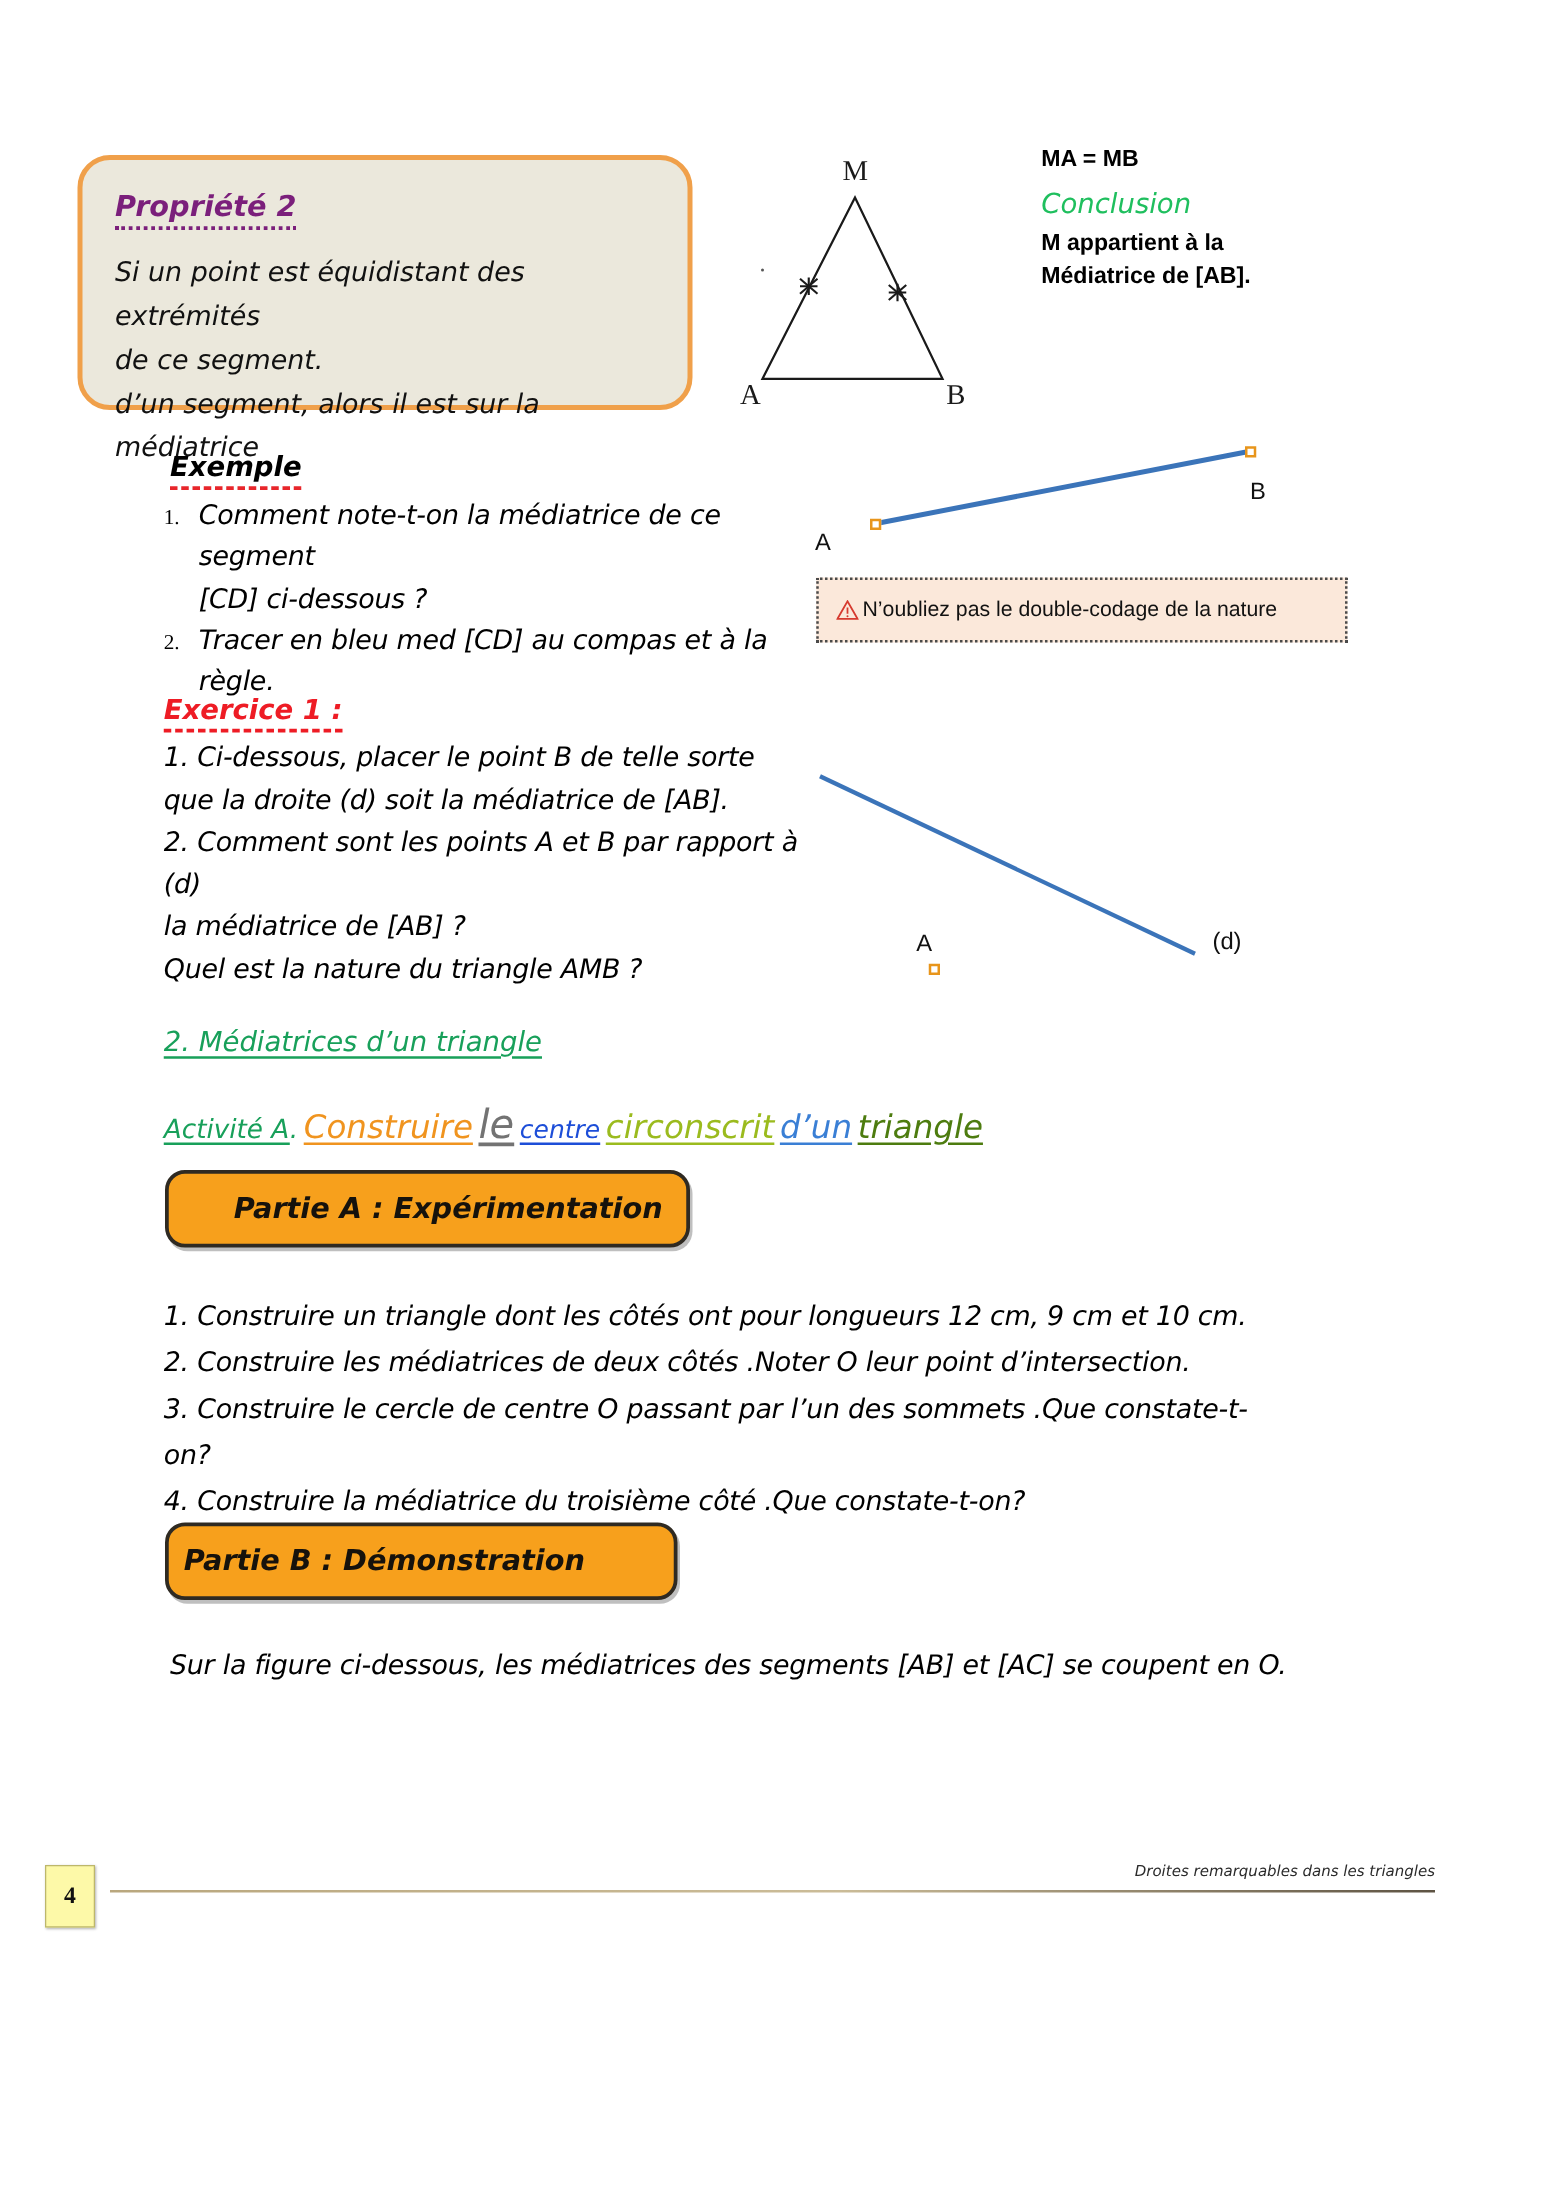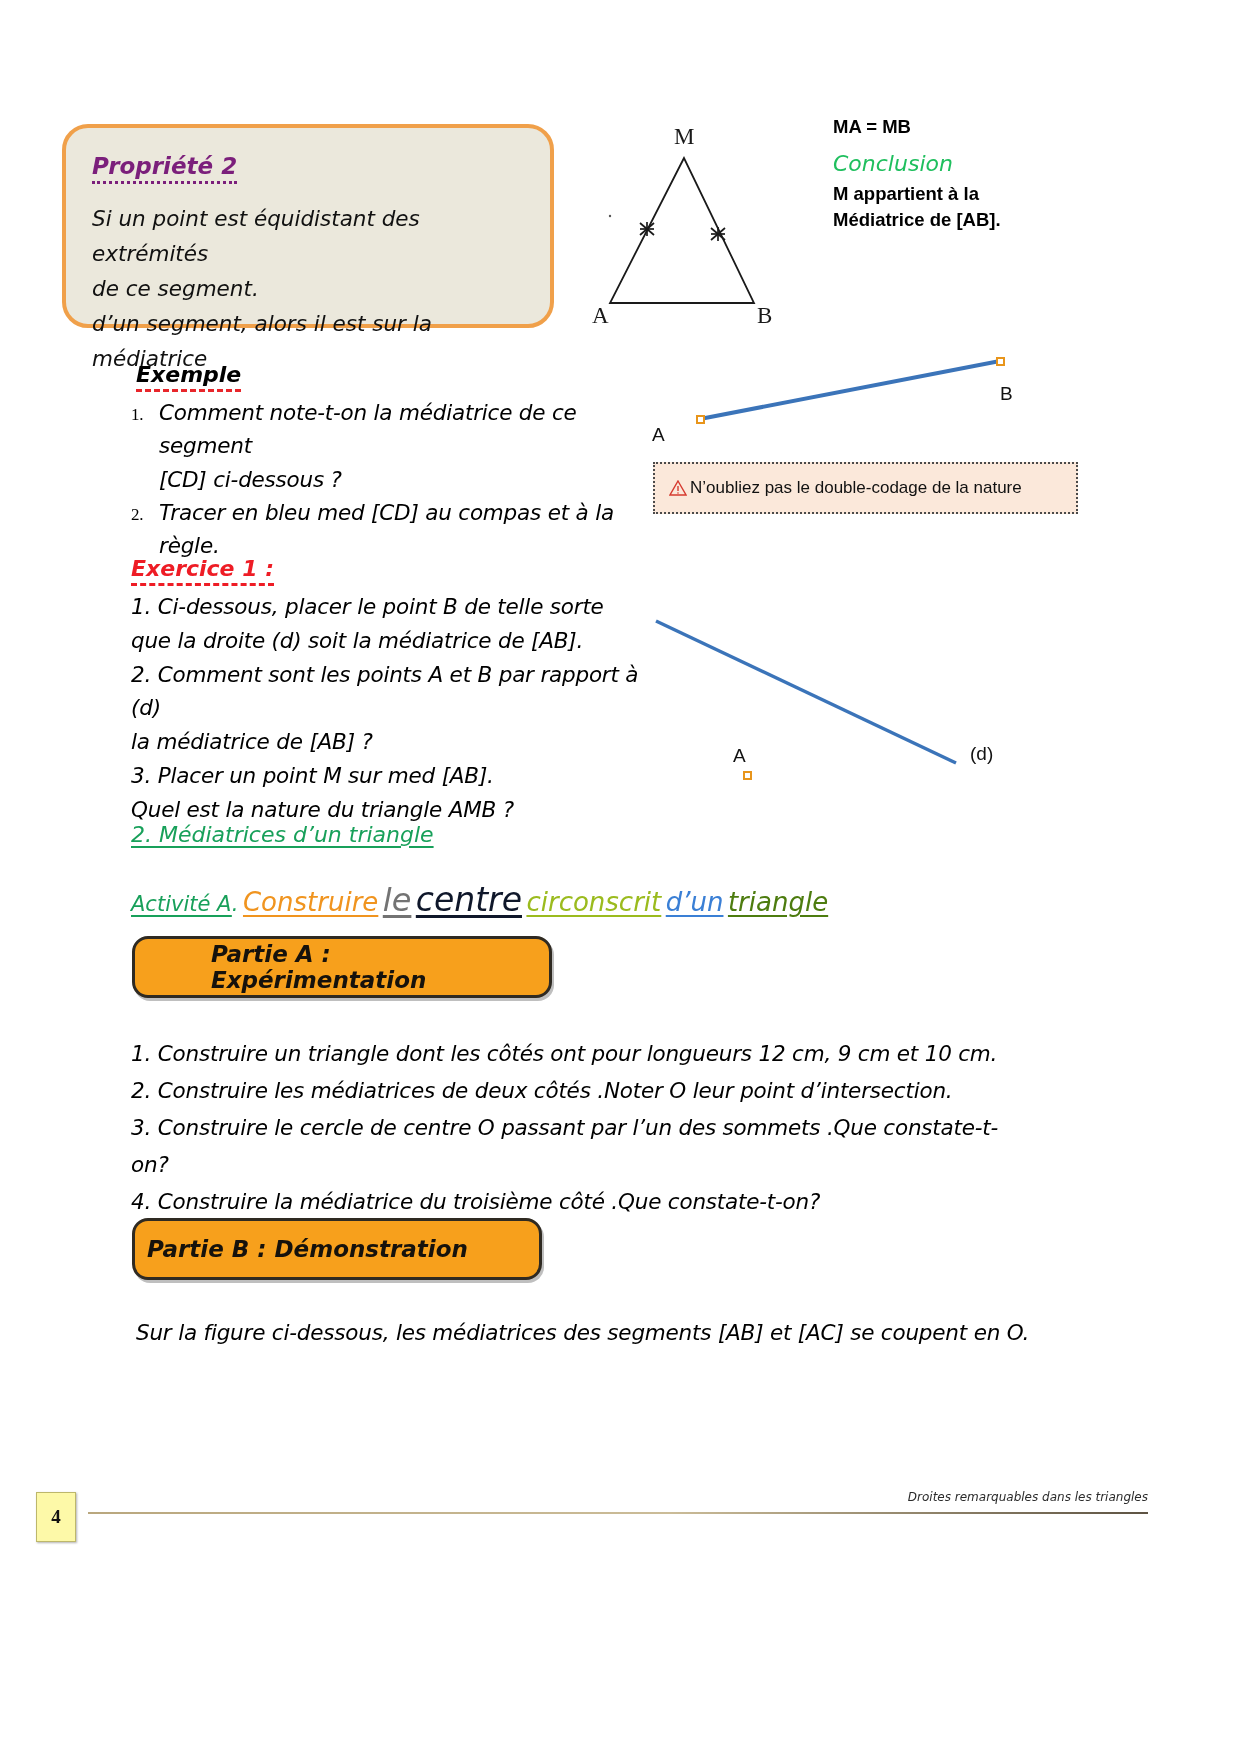--- a/index.html
+++ b/index.html
@@ -234,35 +234,35 @@
   #act-lead { font-size: 21px; color: #18a05a; }
   #act-dot {
     font-family: "DejaVu Sans", sans-serif;
     font-style: italic;
     font-size: 21px;
     color: #18a05a;
     text-decoration: none;
   }
   #act-w1 { font-size: 26px; color: #f0941f; }
   #act-w2 { font-size: 32px; color: #737373; }
-  #act-w3 { font-size: 33px; color: #0f172a; }
+  #act-w3 { font-size: 20px; color: #1d4ed8; }
   #act-w4 { font-size: 26px; color: #9bbb1e; }
   #act-w5 { font-size: 26px; color: #3a7fd5; }
   #act-w6 { font-size: 26px; color: #4d7c0f; }
 
   
   .partie {
     position: absolute;
     box-sizing: border-box;
     background: #f7a01c;
     border: 3px solid #2f2a22;
     border-radius: 16px;
     display: flex;
     align-items: center;
-    padding-left: 76px;
+    padding-left: 52px;
     box-shadow: 2px 3px 0 rgba(0,0,0,0.25);
   }
   .partie span {
     font-family: "DejaVu Sans", sans-serif;
     font-weight: bold;
     font-style: italic;
     font-size: 23px;
     color: #16120c;
   }
   #partie-a { left: 132px; top: 936px; width: 420px; height: 62px; }
@@ -403,21 +403,20 @@
     </span>
     <span id="note-text">N’oubliez pas le double-codage de la nature</span>
   </div>
 
   <div id="ex1-head">Exercice 1 :</div>
   <div id="ex1-list" class="hand">
     <div class="line">1.   Ci-dessous, placer le point B de telle sorte</div>
     <div class="line">que la droite (d) soit la médiatrice de [AB].</div>
     <div class="line">2. Comment sont les points A et B par rapport à (d)</div>
     <div class="line">la médiatrice de [AB] ?</div>
-    <div class="line">3.   Placer un point M sur med [AB].</div>
     <div class="line">Quel est la nature du triangle AMB ?</div>
   </div>
 
   <div id="seg-d">
     <svg width="420" height="200" viewBox="0 0 420 200">
       <line x1="16" y1="16" x2="316" y2="158" stroke="#3b74b9" stroke-width="3.4"></line>
     </svg>
     <div class="sq-marker" style="left:103px; top:166px;"></div>
     <div class="pt-label" style="left:93px; top:140px;">A</div>
     <div class="pt-label" style="left:330px; top:138px;">(d)</div>

